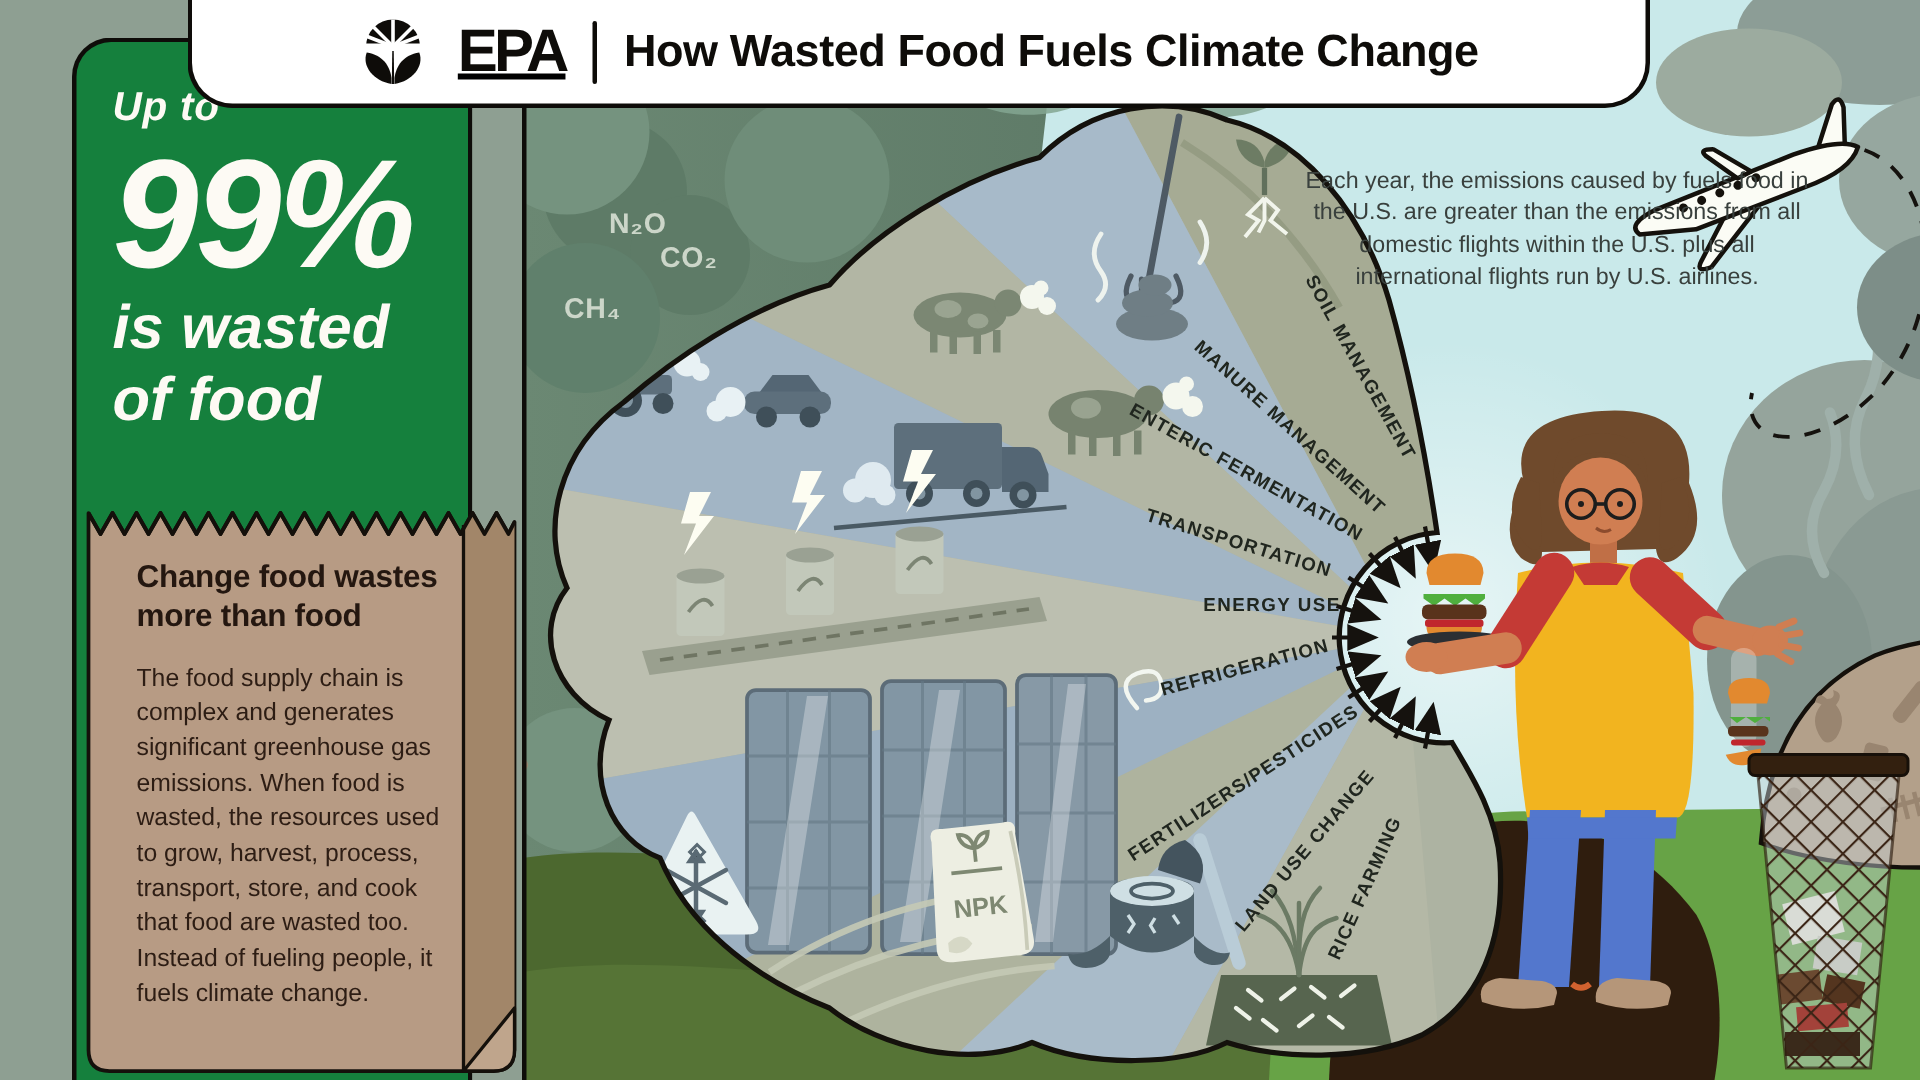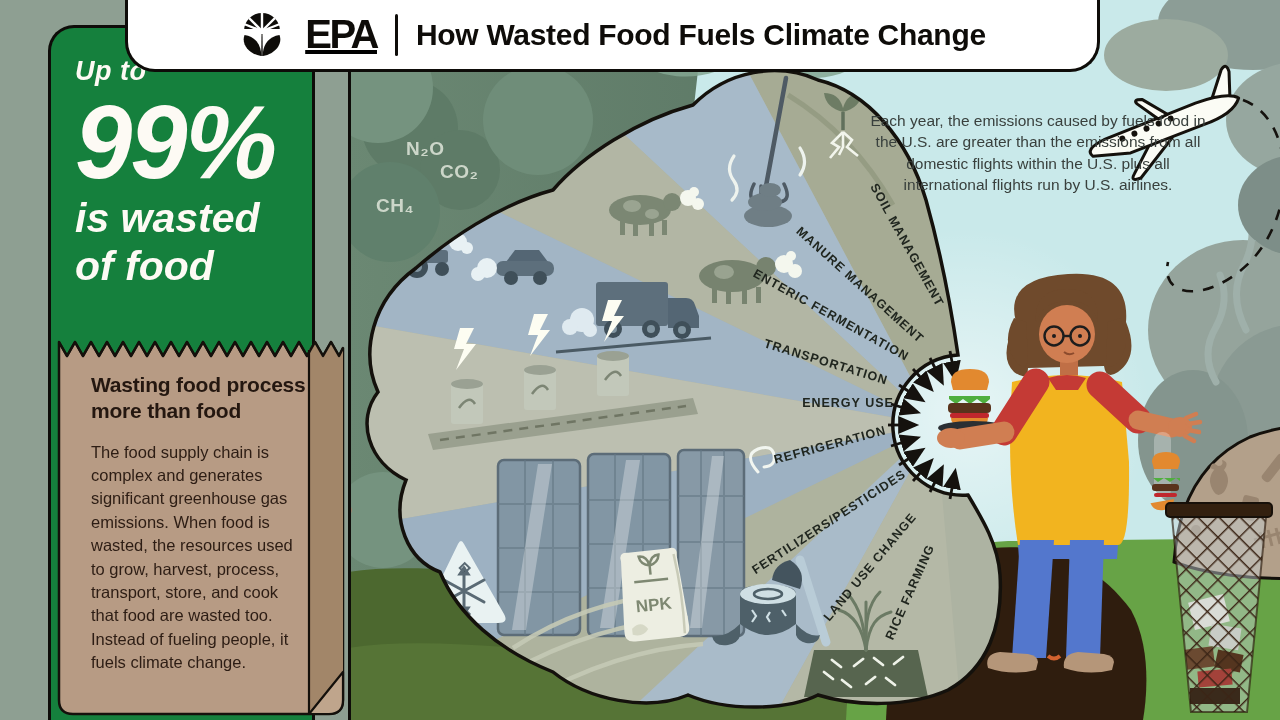--- a/index.html
+++ b/index.html
@@ -461,21 +461,21 @@
     <div class="stat-line">of food</div>
   </div>
   <svg class="bag-svg" width="300" height="392" viewBox="0 0 300 392">
     <path d="M8,14 L16,28 L24,14 L32,28 L40,14 L48,28 L56,14 L64,28 L72,14 L80,28 L88,14 L96,28 L104,14 L112,28 L120,14 L128,28 L136,14 L144,28 L152,14 L160,28 L168,14 L176,28 L184,14 L192,28 L200,14 L208,28 L216,14 L224,28 L232,14 L240,28 L248,14 L256,28 L264,14 L272,28 L280,14 L288,28 L292,20 L292,372 Q292,386 278,386 L22,386 Q8,386 8,372 Z" fill="#b79b84" stroke="#14100b" stroke-width="2.5" stroke-linejoin="round"></path>
     <path d="M258,22 L258,386 L278,386 Q292,386 292,372 L292,20 L288,28 L280,14 L272,28 L264,14 Z" fill="#a28669"></path>
     <path d="M258,22 L258,386" stroke="#14100b" stroke-width="2.2"></path>
     <path d="M258,386 L292,344 L292,372 Q292,386 278,386 Z" fill="#bfa58c" stroke="#14100b" stroke-width="2.2" stroke-linejoin="round"></path>
     <path d="M8,14 L16,28 L24,14 L32,28 L40,14 L48,28 L56,14 L64,28 L72,14 L80,28 L88,14 L96,28 L104,14 L112,28 L120,14 L128,28 L136,14 L144,28 L152,14 L160,28 L168,14 L176,28 L184,14 L192,28 L200,14 L208,28 L216,14 L224,28 L232,14 L240,28 L248,14 L256,28 L264,14 L272,28 L280,14 L288,28 L292,20" fill="none" stroke="#14100b" stroke-width="2.5" stroke-linejoin="round"></path>
   </svg>
   <div class="bag-text">
-    <div class="bag-heading">Wasting food process more than food</div>
+    <div class="bag-heading">Change food wastes more than food</div>
     <div class="bag-body">The food supply chain is complex and generates significant greenhouse gas emissions. When food is wasted, the resources used to grow, harvest, process, transport, store, and cook that food are wasted too. Instead of fueling people, it fuels climate change.</div>
   </div>
 </div>
 
 <div class="header">
   <div class="brand">
     <svg width="46" height="46" viewBox="0 0 46 46">
       <path d="M5,19 A18,18 0 0 1 41,19 Z" fill="#0e0c09"></path>
       <g stroke="#ffffff" stroke-width="2.4">
         <path d="M23,19 L10,6"></path>

